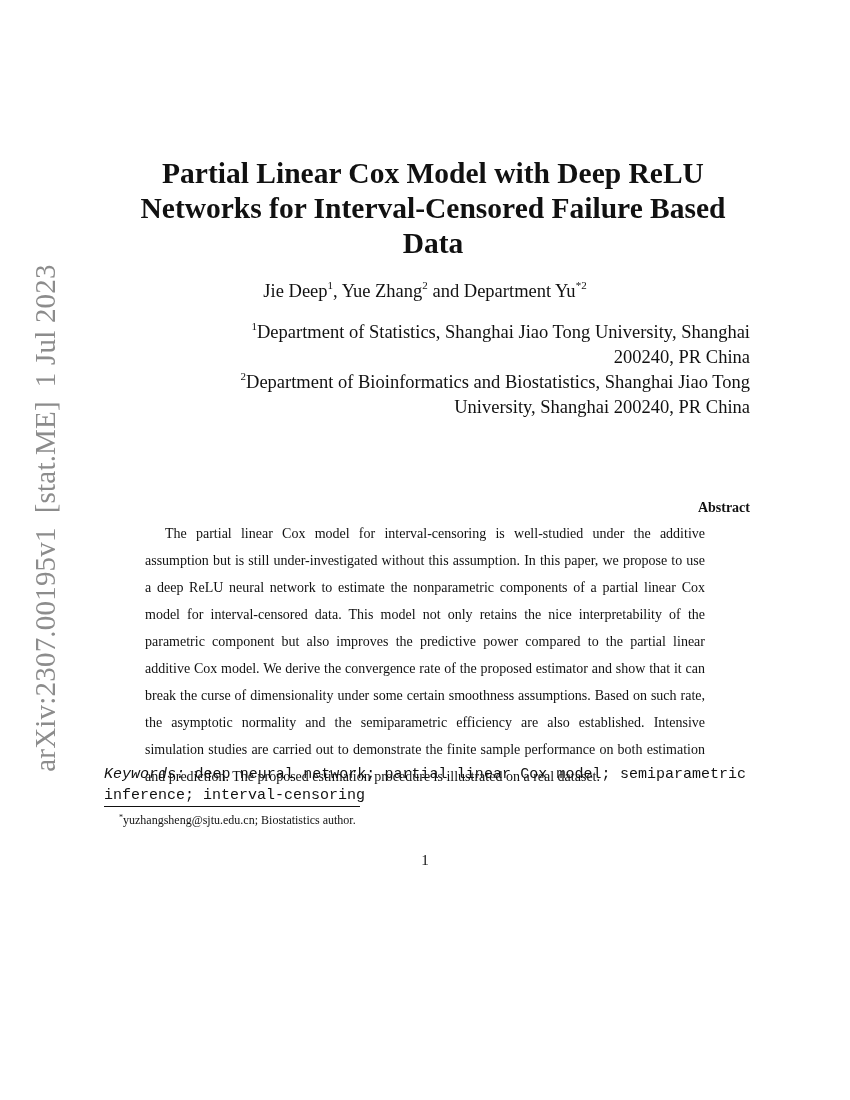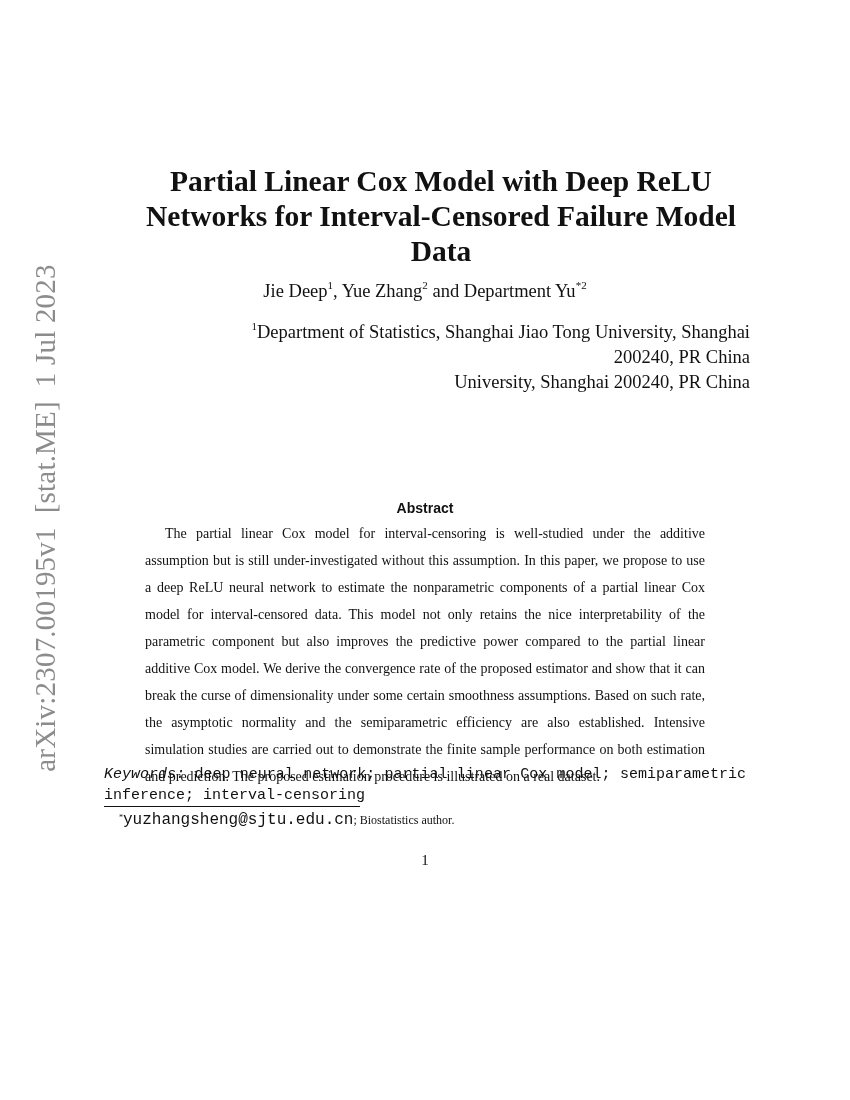--- a/index.html
+++ b/index.html
@@ -72,22 +72,22 @@
       font-size: 18.5px;
       line-height: 25px;
     }
     .affil { display: block; }
 
     .abstract-heading {
       position: absolute;
       left: 100px;
       top: 499px;
       width: 650px;
-      text-align: center;
-      font-family: Liberation Sans, sans-serif;
+      text-align: right;
+      font-family: Liberation Serif, serif;
       font-weight: bold;
       font-size: 14px;
       line-height: 18px;
     }
     .abstract-body {
       position: absolute;
       left: 145px;
       top: 520px;
       width: 560px;
       font-family: "Liberation Serif", "DejaVu Serif", serif;
@@ -124,22 +124,22 @@
       font-size: 12px;
       line-height: 16px;
       white-space: nowrap;
     }
     .footnote .mark {
       font-size: 8px;
       position: relative;
       top: -4px;
     }
     .footnote .email {
-      font-family: Liberation Mono, monospace;
-      font-size: 16px;
+      font-family: Liberation Serif, serif;
+      font-size: 12px;
     }
     .page-number {
       position: absolute;
       left: 100px;
       top: 850px;
       width: 650px;
       text-align: center;
       font-family: "Liberation Serif", "DejaVu Serif", serif;
       font-size: 15px;
       line-height: 20px;
@@ -147,33 +147,34 @@
   </style>
 </head>
 <body>
 
 <div class="page">
 
   <div class="arxiv-stamp">
     <span>arXiv:2307.00195v1</span><span class="gap"></span><span>[stat.ME]</span><span class="gap"></span><span>1 Jul 2023</span>
   </div>
 
-  <h1 class="title" style="margin:16px;">
+  <h1 class="title" style="margin:8px;">
     <span>Partial Linear Cox Model with Deep ReLU</span><br>
-    <span>Networks for Interval-Censored Failure Model</span><br>
+    <span>Networks for Interval-Censored Failure Based</span><br>
     <span>Data</span>
   </h1>
 
   <div class="authors">
     <span>Jie Deep</span><sup>1</sup><span>, </span><span>Yue Zhang</span><sup>2</sup><span> and </span><span>Department Yu</span><sup>*2</sup>
   </div>
 
   <div class="affiliations">
     <span class="affil"><sup>1</sup><span>Department of Statistics, Shanghai Jiao Tong University, Shanghai</span></span>
     <span class="affil">200240, PR China</span>
+    <span class="affil"><sup>2</sup><span>Department of Bioinformatics and Biostatistics, Shanghai Jiao Tong</span></span>
     <span class="affil">University, Shanghai 200240, PR China</span>
   </div>
 
   <div class="abstract-heading">Abstract</div>
   <p class="abstract-body" style="margin:0;">The partial linear Cox model for interval-censoring is well-studied under the ad­ditive assumption but is still under-investigated without this assumption.  In this paper, we propose to use a deep ReLU neural network to estimate the nonparametric components of a partial linear Cox model for interval-censored data. This model not only retains the nice interpretability of the parametric component but also improves the predictive power compared to the partial linear additive Cox model. We derive the convergence rate of the proposed estimator and show that it can break the curse of dimensionality under some certain smoothness assumptions. Based on such rate, the asymptotic normality and the semiparametric efficiency are also established. Inten­sive simulation studies are carried out to demonstrate the finite sample performance on both estimation and prediction. The proposed estimation procedure is illustrated on a real dataset.</p>
 
   <p class="keywords" style="margin:0;">
     <span class="kw-label">Keywords:</span>
     <span>deep neural network; partial linear Cox model; semiparametric inference; interval-censoring</span>
   </p>

